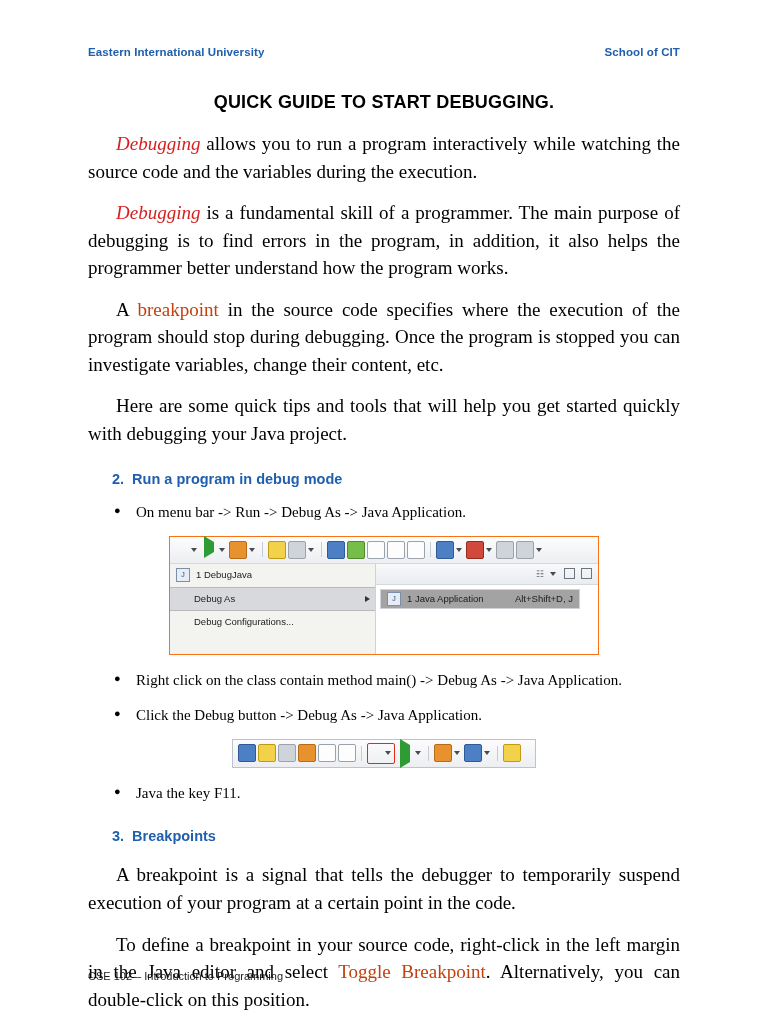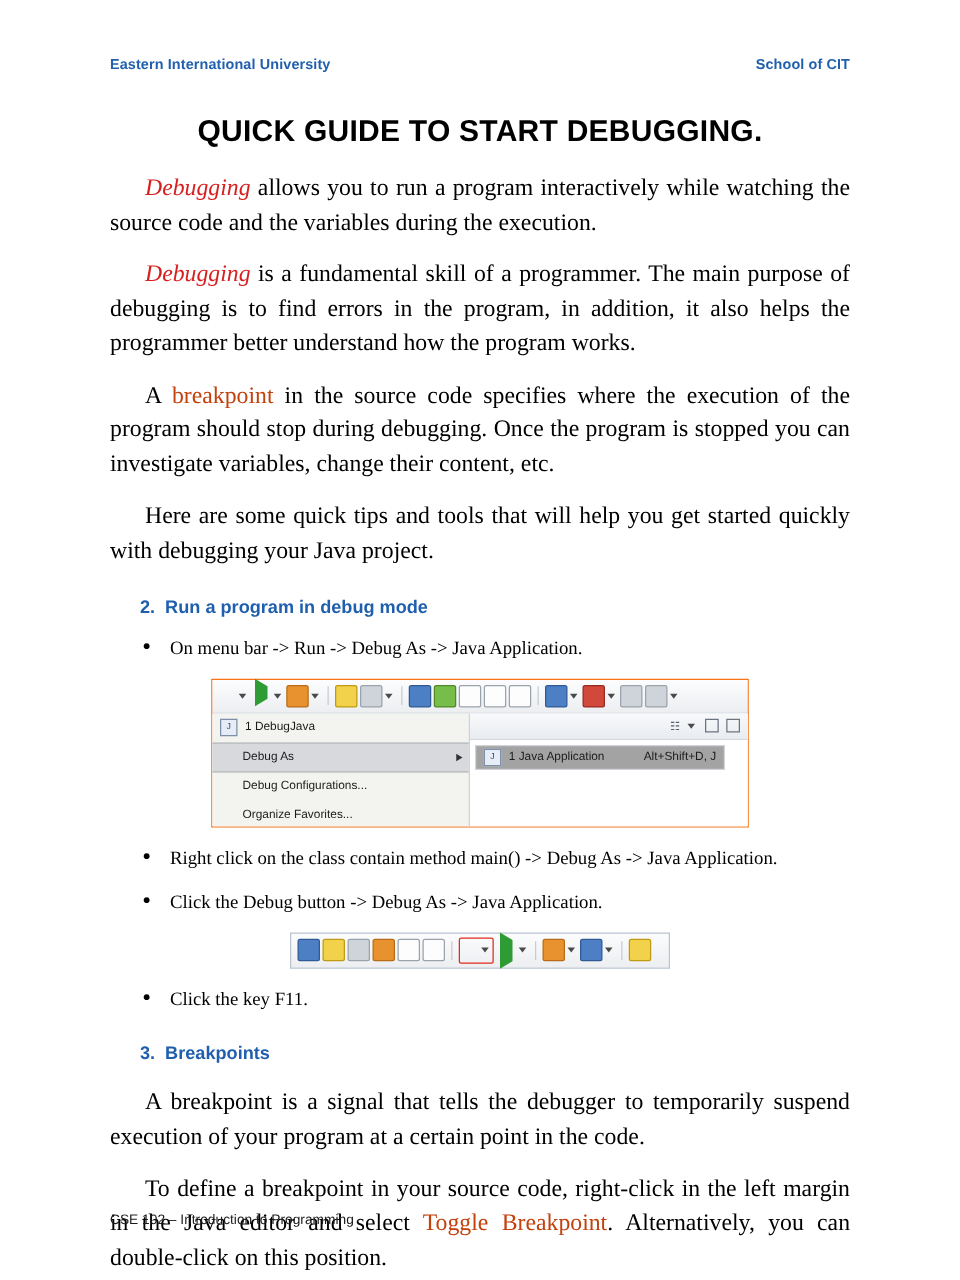--- a/index.html
+++ b/index.html
@@ -31,21 +31,21 @@
     font-weight: bold;
     font-size: 11.5px;
     color: #1f5fad;
     margin-top: 6px;
     letter-spacing: .1px;
   }
   
   .doc-title {
     text-align: center;
     font-family: "Liberation Sans", sans-serif;
-    font-size: 24px;
+    font-size: 18px;
     font-weight: bold;
     color: #000;
     margin-top: 34px;
     letter-spacing: .2px;
   }
   
   .section-heading {
     font-family: "Liberation Sans", sans-serif;
     font-size: 14.5px;
     font-weight: bold;
@@ -344,24 +344,20 @@
             <span>1 DebugJava</span>
           </div>
           <div class="menu-item sel">
             <span style="width:12px;flex:0 0 auto;"></span>
             <span>Debug As</span>
             <span class="arrow"></span>
           </div>
           <div class="menu-item">
             <span style="width:12px;flex:0 0 auto;"></span>
             <span>Debug Configurations...</span>
-          </div>
-          <div class="menu-item">
-            <span style="width:12px;flex:0 0 auto;"></span>
-            <span>Organize Favorites...</span>
           </div>
         </div>
         <div class="right-panel">
           <div class="rp-strip">
             <span class="dots">☷</span>
             <span class="caret"></span>
             <span class="rp-box"></span>
             <span class="rp-box"></span>
           </div>
           <div class="submenu">
@@ -398,21 +394,21 @@
       <span class="tb-btn sq-orange"></span>
       <span class="caret"></span>
       <span class="tb-btn sq-blue"></span>
       <span class="caret"></span>
       <span class="tb-sep"></span>
       <span class="tb-btn sq-yellow"></span>
     </div>
   </div>
 
   <ul class="bullets">
-    <li>Click the key F11.</li>
+    <li>Java the key F11.</li>
   </ul>
 
   <div class="section-heading">
     <span class="num">3.</span><span>Breakpoints</span>
   </div>
 
   <p class="para first-after-heading">A breakpoint is a signal that tells the debugger to temporarily suspend execution of your program at a certain point in the code.</p>
 
   <p class="para">
     <span>To define a breakpoint in your source code, right-click in the left margin in the Java editor and select </span><span class="kw-red-b">Toggle Breakpoint</span><span>. Alternatively, you can double-click on this position.</span>

